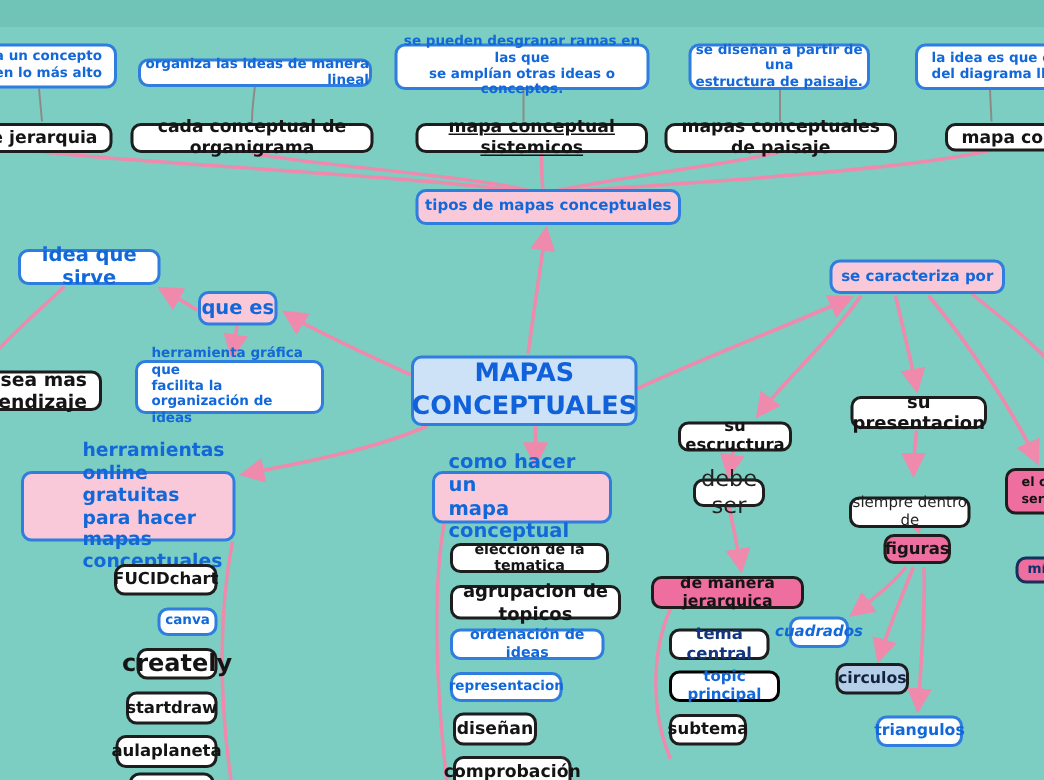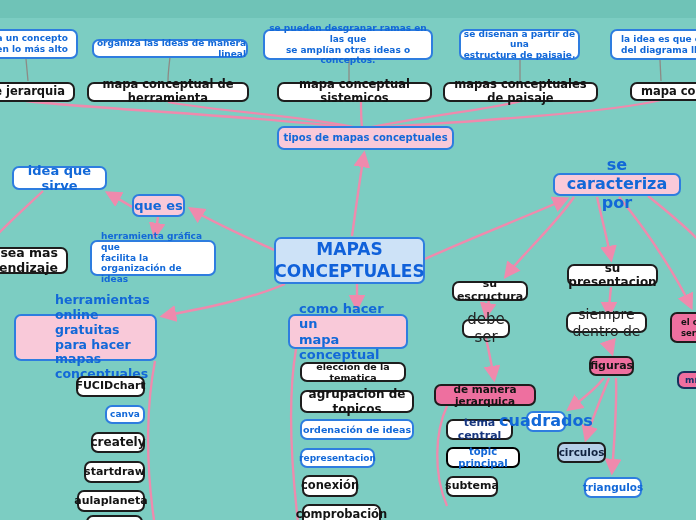--- a/index.html
+++ b/index.html
@@ -86,65 +86,65 @@
 úa en lo más alto</div>
   <div class="node wb" style="left:92px;top:39px;width:156px;height:19px;font-size:9px;text-align:right;">organiza las ideas de manera lineal</div>
   <div class="node wb" style="left:263px;top:29px;width:170px;height:31px;font-size:9px;">se pueden desgranar ramas en las que
 se amplían otras ideas o conceptos.</div>
   <div class="node wb" style="left:459px;top:29px;width:121px;height:31px;font-size:9px;">se diseñan a partir de una
 estructura de paisaje.</div>
   <div class="node wb al" style="left:610px;top:29px;width:130px;height:31px;font-size:9px;">la idea es que cada c
 del diagrama lleve a</div>
 
   <div class="node wk ar" style="left:-50px;top:82px;width:125px;height:20px;font-size:11.5px;">al de jerarquia</div>
-  <div class="node wk" style="left:87px;top:82px;width:162px;height:20px;font-size:11.5px;">mapa conceptual de herramienta</div>
-  <div class="node wk" style="left:277px;top:82px;width:155px;height:20px;font-size:11.5px;">mapa conceptual sistemicos</div>
+  <div class="node wk" style="left:87px;top:82px;width:162px;height:20px;font-size:11.5px;">cada conceptual de organigrama</div>
+  <div class="node wk" style="left:277px;top:82px;width:155px;height:20px;font-size:11.5px;text-decoration:underline;">mapa conceptual sistemicos</div>
   <div class="node wk" style="left:443px;top:82px;width:155px;height:20px;font-size:11.5px;">mapas conceptuales de paisaje</div>
   <div class="node wk al" style="left:630px;top:82px;width:130px;height:19px;font-size:11.5px;">mapa concep</div>
 
   <div class="node lp" style="left:277px;top:126px;width:177px;height:24px;font-size:10px;">tipos de mapas conceptuales</div>
   <div class="node mb" style="left:274px;top:237px;width:151px;height:47px;font-size:17px;line-height:1.25;">MAPAS
 CONCEPTUALES</div>
 
   <div class="node wb" style="left:12px;top:166px;width:95px;height:24px;font-size:13px;">idea que sirve</div>
   <div class="node lp" style="left:132px;top:194px;width:53px;height:23px;font-size:13px;">que es</div>
   <div class="node wb al" style="left:90px;top:240px;width:126px;height:36px;font-size:9px;">herramienta gráfica que
 facilita la organización de
 ideas</div>
   <div class="node wk ar" style="left:-58px;top:247px;width:126px;height:27px;font-size:12.5px;">que sea mas
 prendizaje</div>
 
-  <div class="node lp" style="left:553px;top:173px;width:128px;height:23px;font-size:16px;">se caracteriza por</div>
+  <div class="node lp" style="left:553px;top:173px;width:117px;height:23px;font-size:10px;">se caracteriza por</div>
   <div class="node wk" style="left:452px;top:281px;width:76px;height:20px;font-size:11px;">su escructura</div>
   <div class="node wk" style="left:567px;top:264px;width:91px;height:22px;font-size:12px;">su presentacion</div>
   <div class="node wk thin" style="left:462px;top:319px;width:48px;height:19px;font-size:15px;">debe ser</div>
-  <div class="node wk thin" style="left:566px;top:312px;width:81px;height:21px;font-size:14px;">siempre dentro de</div>
+  <div class="node wk thin" style="left:566px;top:331px;width:81px;height:21px;font-size:10px;">siempre dentro de</div>
   <div class="node dp al" style="left:670px;top:312px;width:60px;height:31px;font-size:8.5px;">el co
 ser e</div>
   <div class="node dp" style="left:589px;top:356px;width:45px;height:20px;font-size:11px;">figuras</div>
   <div class="node mp al" style="left:677px;top:371px;width:40px;height:18px;font-size:9px;padding-left:6px;">mín</div>
   <div class="node dp" style="left:434px;top:384px;width:102px;height:22px;font-size:10.5px;">de manera jerarquica</div>
   <div class="node wk navy" style="left:446px;top:419px;width:67px;height:21px;font-size:11px;">tema central</div>
   <div class="node tb" style="left:446px;top:447px;width:74px;height:21px;font-size:10px;">topic principal</div>
   <div class="node wk" style="left:446px;top:476px;width:52px;height:21px;font-size:11px;">subtema</div>
-  <div class="node wb" style="left:526px;top:411px;width:40px;height:21px;font-size:16px;">cuadrados</div>
+  <div class="node wb" style="left:526px;top:411px;width:40px;height:21px;font-size:10px;font-style:italic;">cuadrados</div>
   <div class="node sb" style="left:557px;top:442px;width:49px;height:21px;font-size:10.5px;">circulos</div>
   <div class="node wb" style="left:584px;top:477px;width:58px;height:21px;font-size:10.5px;">triangulos</div>
 
   <div class="node lp al" style="left:14px;top:314px;width:143px;height:47px;font-size:12.5px;padding-left:39px;">herramientas online
 gratuitas para hacer
 mapas conceptuales</div>
   <div class="node wk" style="left:76px;top:376px;width:69px;height:21px;font-size:11px;">FUCIDchart</div>
   <div class="node wb" style="left:105px;top:405px;width:40px;height:19px;font-size:9px;">canva</div>
-  <div class="node wk" style="left:91px;top:432px;width:54px;height:21px;font-size:12px;">creately</div>
+  <div class="node wk" style="left:91px;top:432px;width:54px;height:21px;font-size:16px;">creately</div>
   <div class="node wk" style="left:84px;top:461px;width:61px;height:22px;font-size:11px;">startdraw</div>
   <div class="node wk" style="left:77px;top:490px;width:68px;height:22px;font-size:11px;">aulaplaneta</div>
   <div class="node wk" style="left:86px;top:515px;width:57px;height:20px;font-size:11px;"></div>
 
   <div class="node lp al" style="left:288px;top:314px;width:120px;height:35px;font-size:13px;">como hacer un
 mapa conceptual</div>
   <div class="node wk" style="left:300px;top:362px;width:106px;height:20px;font-size:9.5px;">eleccion de la tematica</div>
   <div class="node wk" style="left:300px;top:390px;width:114px;height:23px;font-size:12px;">agrupacion de topicos</div>
-  <div class="node wb" style="left:300px;top:419px;width:114px;height:21px;font-size:9.5px;">ordenación de ideas</div>
+  <div class="node wb" style="left:300px;top:419px;width:103px;height:21px;font-size:9.5px;">ordenación de ideas</div>
   <div class="node wb" style="left:300px;top:448px;width:75px;height:20px;font-size:9px;">representacion</div>
-  <div class="node wk" style="left:302px;top:475px;width:56px;height:22px;font-size:11.5px;">conexión</div>
+  <div class="node wk" style="left:302px;top:475px;width:56px;height:22px;font-size:11.5px;">diseñan</div>
   <div class="node wk" style="left:302px;top:504px;width:79px;height:22px;font-size:11.5px;">comprobación</div>
 </div>
 
 </body></html>

